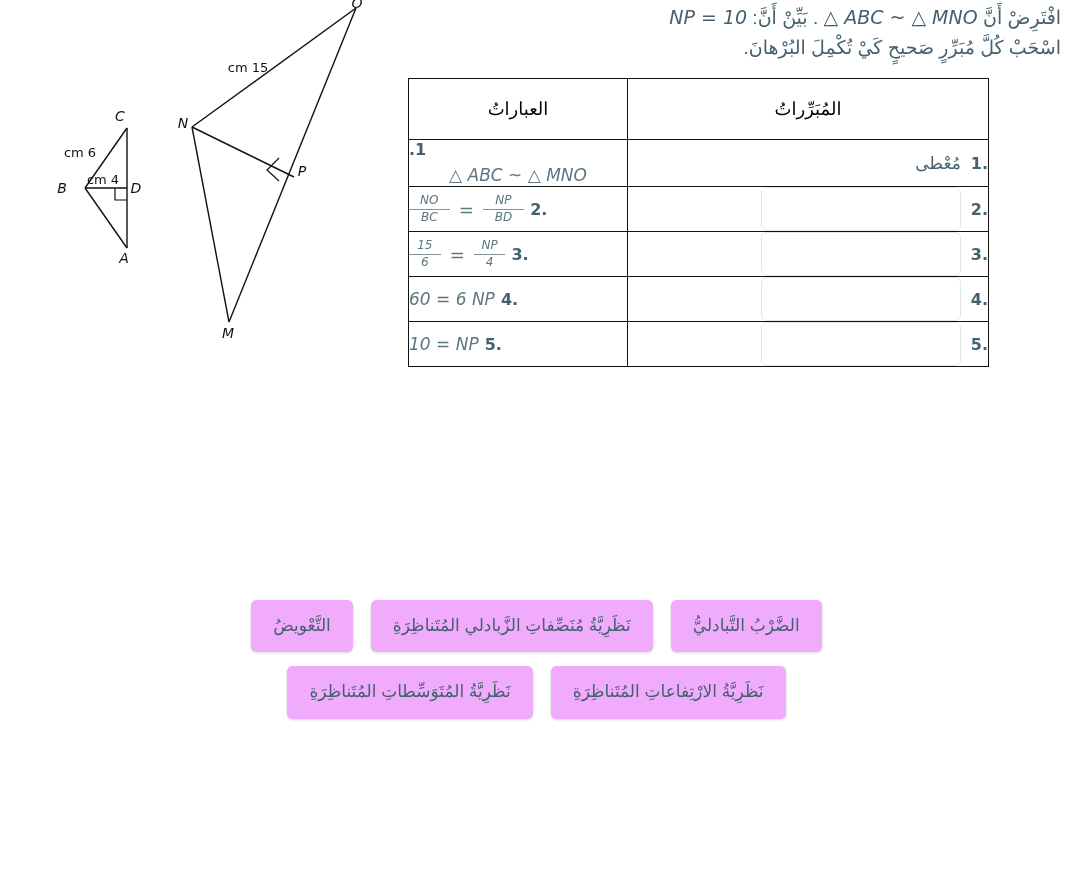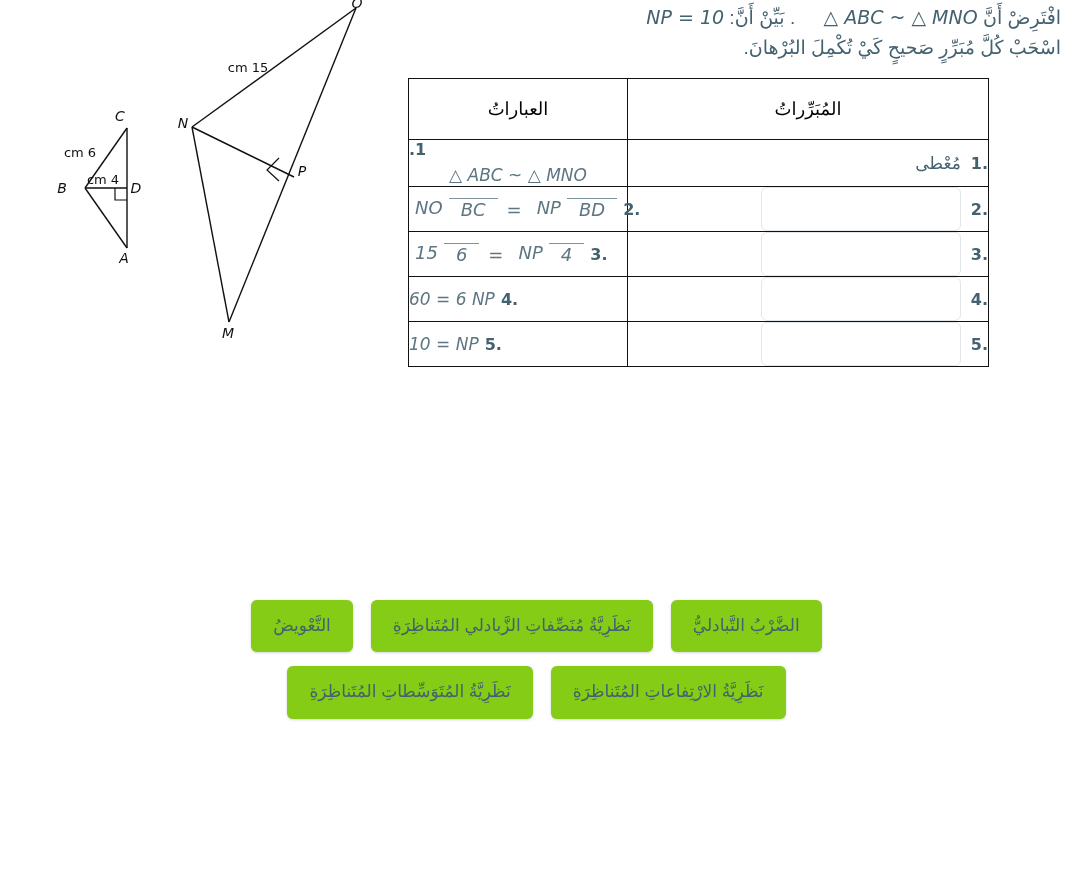--- a/index.html
+++ b/index.html
@@ -32,21 +32,20 @@
     color: #44616f;
     white-space: nowrap;
     direction: rtl;
   }
   .mathvar {
     font-style: italic;
     font-family: "DejaVu Sans", sans-serif;
     direction: ltr;
     unicode-bidi: embed;
     display: inline-block;
-    margin-left: 23px;
   }
 
   
   #figure {
     position: absolute;
     left: 0;
     top: 0;
     width: 400px;
     height: 360px;
   }
@@ -140,22 +139,23 @@
     display: inline-flex;
     align-items: center;
     gap: 9px;
     direction: ltr;
     font-family: "DejaVu Sans", sans-serif;
     font-style: italic;
     color: #5d7682;
   }
   .frac {
     display: inline-flex;
-    align-items: flex-start;
-    font-size: 18px;
+    flex-direction: column;
+    align-items: center;
+    font-size: 12px;
     line-height: 1.15;
   }
   .frac .top { padding: 0 6px 1px; }
   .frac .bot { padding: 1px 12px 0; border-top: 1.5px solid #7d949e; }
   .eqs { font-style: normal; font-size: 18px; }
 
   
   .dropzone {
     width: 200px;
     height: 44px;
@@ -184,21 +184,21 @@
     width: 1073px;
   }
   .chip-row {
     display: flex;
     justify-content: center;
     gap: 18px;
     margin-bottom: 14px;
     direction: rtl;
   }
   .chip {
-    background: #84cc16;
+    background: #f0abfc;
     border-radius: 6px;
     box-shadow: 0 1px 3px rgba(0,0,0,0.16), 0 0 1px rgba(0,0,0,0.10);
     padding: 16px 22px;
     font-size: 17px;
     color: #44616f;
     white-space: nowrap;
     cursor: grab;
     line-height: 1.2;
   }
 </style>

